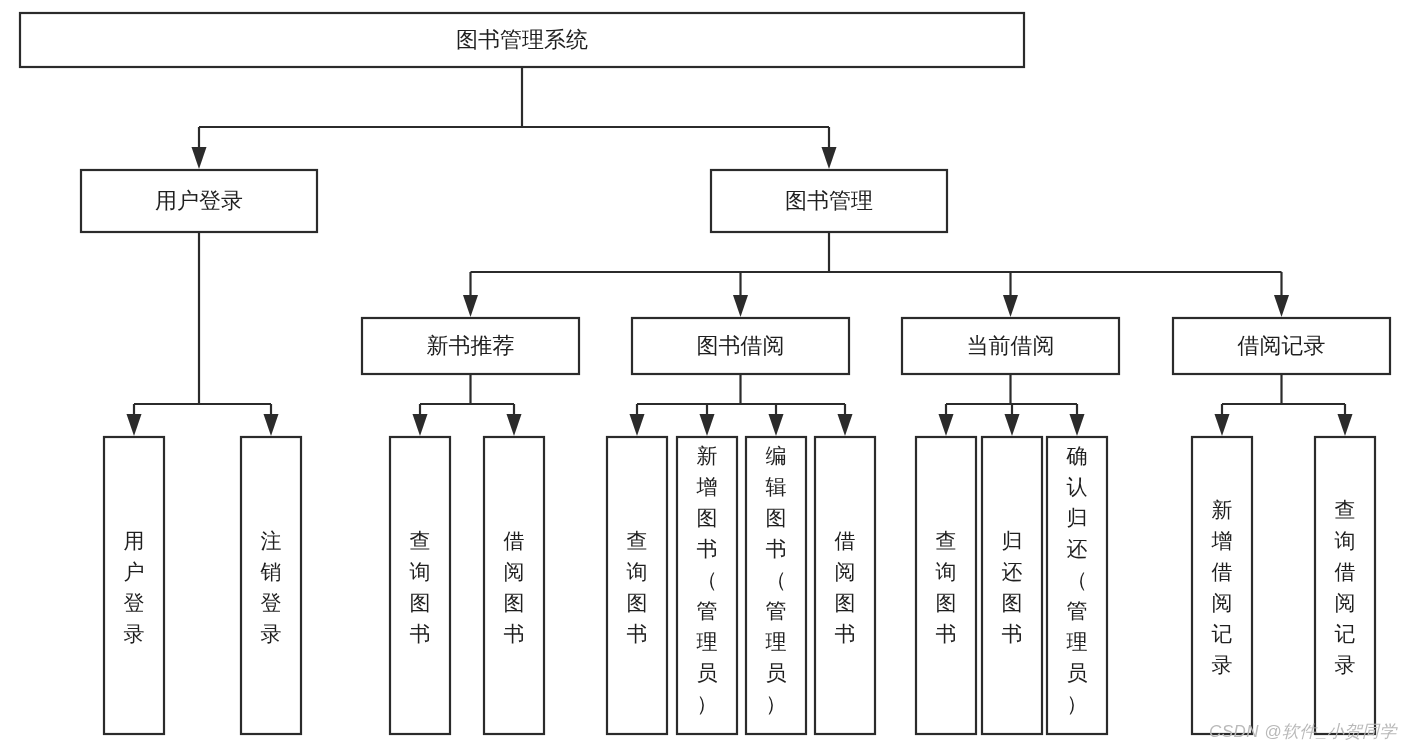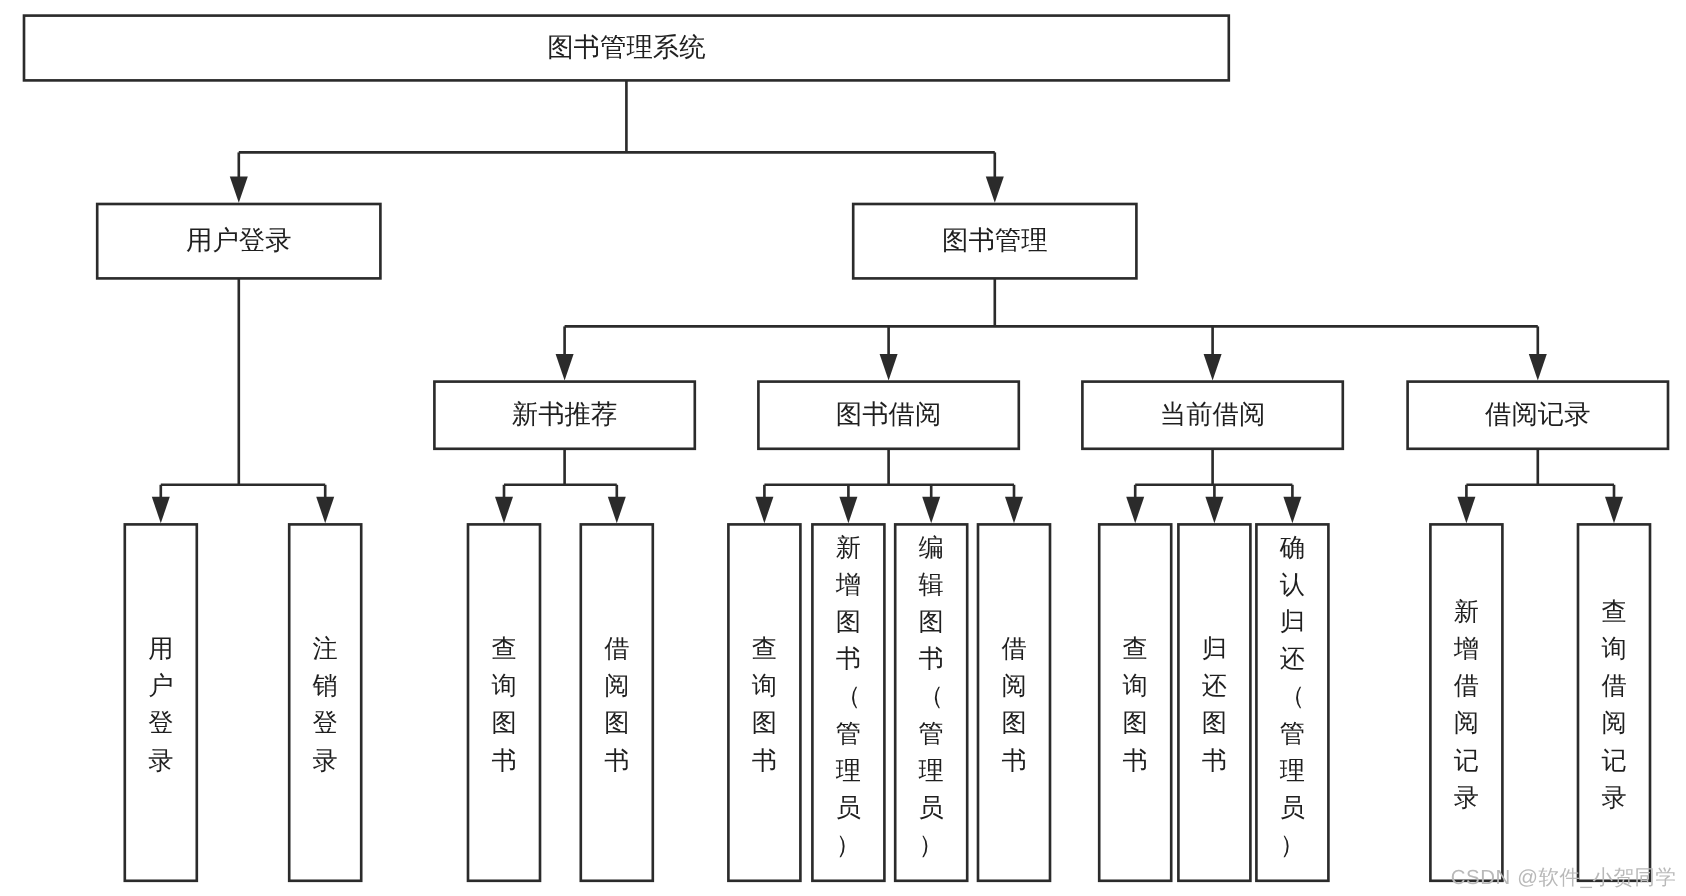--- a/index.html
+++ b/index.html
@@ -57,20 +57,21 @@
   .watermark {
     position: absolute;
     right: 8px;
     bottom: 4px;
     font-family: "Liberation Sans", "DejaVu Sans", sans-serif;
     font-size: 17px;
     color: #b9b9b9;
     letter-spacing: 0.5px;
     white-space: nowrap;
     user-select: none;
+    font-style: italic;
   }
 </style>
 </head>
 <body>
 
 <div id="diagram-root">
   <svg id="flow" viewBox="0 0 1405 747">
     <g id="connector-layer">
         <g>
           <path class="conn" d="M 522 67 L 522 127"></path>

